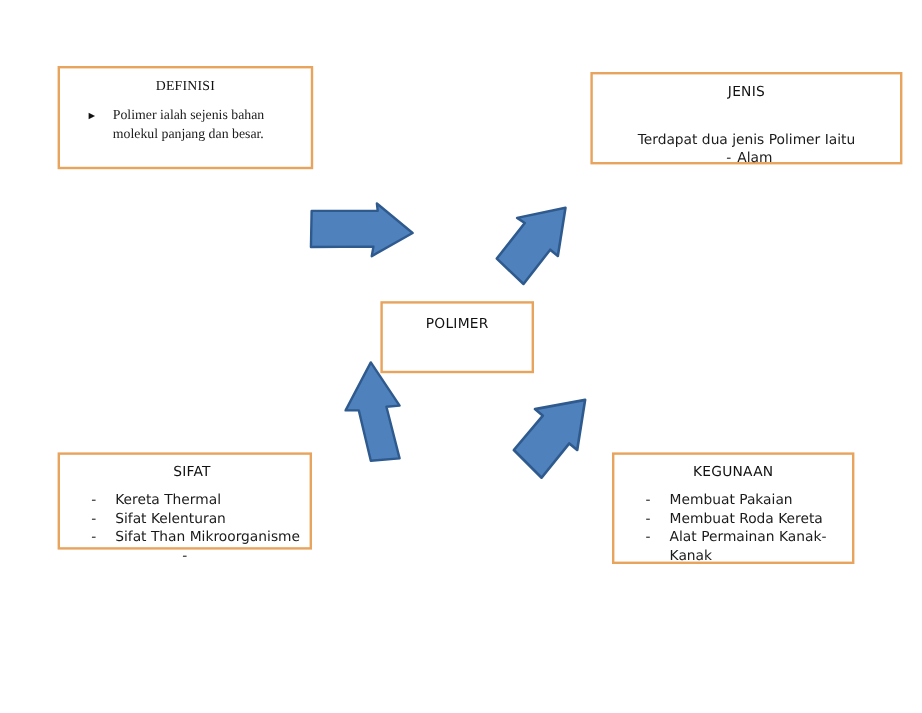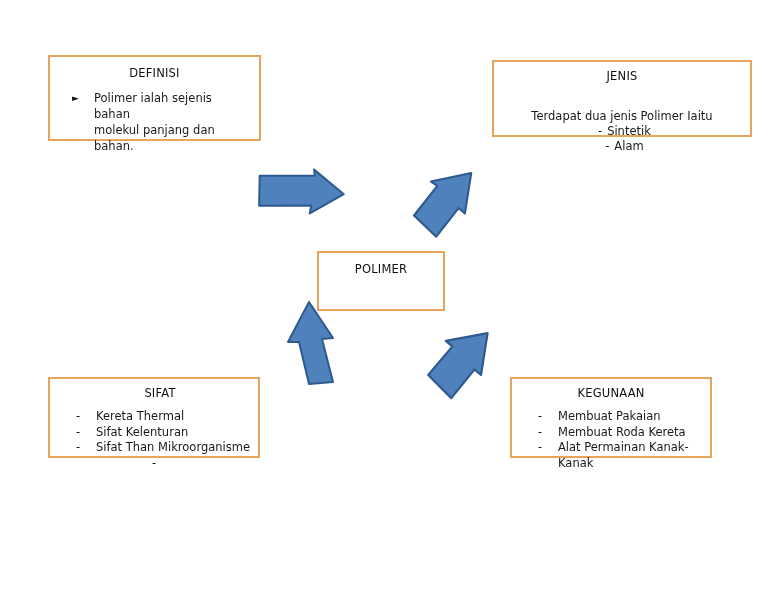--- a/index.html
+++ b/index.html
@@ -25,21 +25,21 @@
     background: #ffffff;
   }
   .node-title {
     text-align: center;
     font-size: 11.5px;
     letter-spacing: 0.2px;
     color: #111111;
     margin-top: 8px;
   }
   
-  #box-definisi { left: 48px; top: 55px; width: 213px; height: 86px; }
+  #box-definisi { left: 48px; top: 55px; width: 213px; height: 86px; font-family: Liberation Serif, serif; }
   #box-definisi .node-title { margin-top: 9px; }
   .def-list {
     margin: 10px 0 0 0;
     padding: 0 12px 0 22px;
     list-style: none;
   }
   .def-item {
     position: relative;
     font-size: 11.5px;
     line-height: 16px;
@@ -66,21 +66,21 @@
   .jenis-sub {
     text-align: center;
     font-size: 11.5px;
     line-height: 15px;
   }
   .jenis-sub .dash { display: inline-block; width: 14px; }
   
   #box-sifat { left: 48px; top: 377px; width: 212px; height: 81px; }
   #box-sifat .node-title { margin-top: 7px; padding-left: 12px; }
   
-  #box-kegunaan { left: 510px; top: 377px; width: 202px; height: 81px; }
+  #box-kegunaan { left: 510px; top: 377px; width: 202px; height: 93px; }
   #box-kegunaan .node-title { margin-top: 7px; }
   .dash-list {
     margin: 9px 0 0 0;
     padding: 0;
     list-style: none;
   }
   .dash-item {
     position: relative;
     font-size: 11.5px;
     line-height: 15.5px;
@@ -116,32 +116,29 @@
 <div id="canvas">
 
   <div class="node-box" id="box-definisi">
     <div class="node-title">DEFINISI</div>
     <ul class="def-list">
       <li class="def-item">
         <span class="def-bullet">►</span>
         <span>Polimer ialah sejenis bahan</span>
       </li>
       <li class="def-item">
-        <span>molekul panjang dan bahan.</span>
+        <span>molekul panjang dan besar.</span>
       </li>
     </ul>
   </div>
 
   <div class="node-box" id="box-jenis">
     <div class="node-title">JENIS</div>
     <div class="jenis-lead">Terdapat dua jenis Polimer Iaitu</div>
     <div class="jenis-sub">
-      <span class="dash">-</span><span>Sintetik</span>
-    </div>
-    <div class="jenis-sub">
       <span class="dash">-</span><span>Alam</span>
     </div>
   </div>
 
   <div class="node-box" id="box-polimer">
     <div class="node-title">POLIMER</div>
   </div>
 
   <div class="node-box" id="box-sifat">
     <div class="node-title">SIFAT</div>

